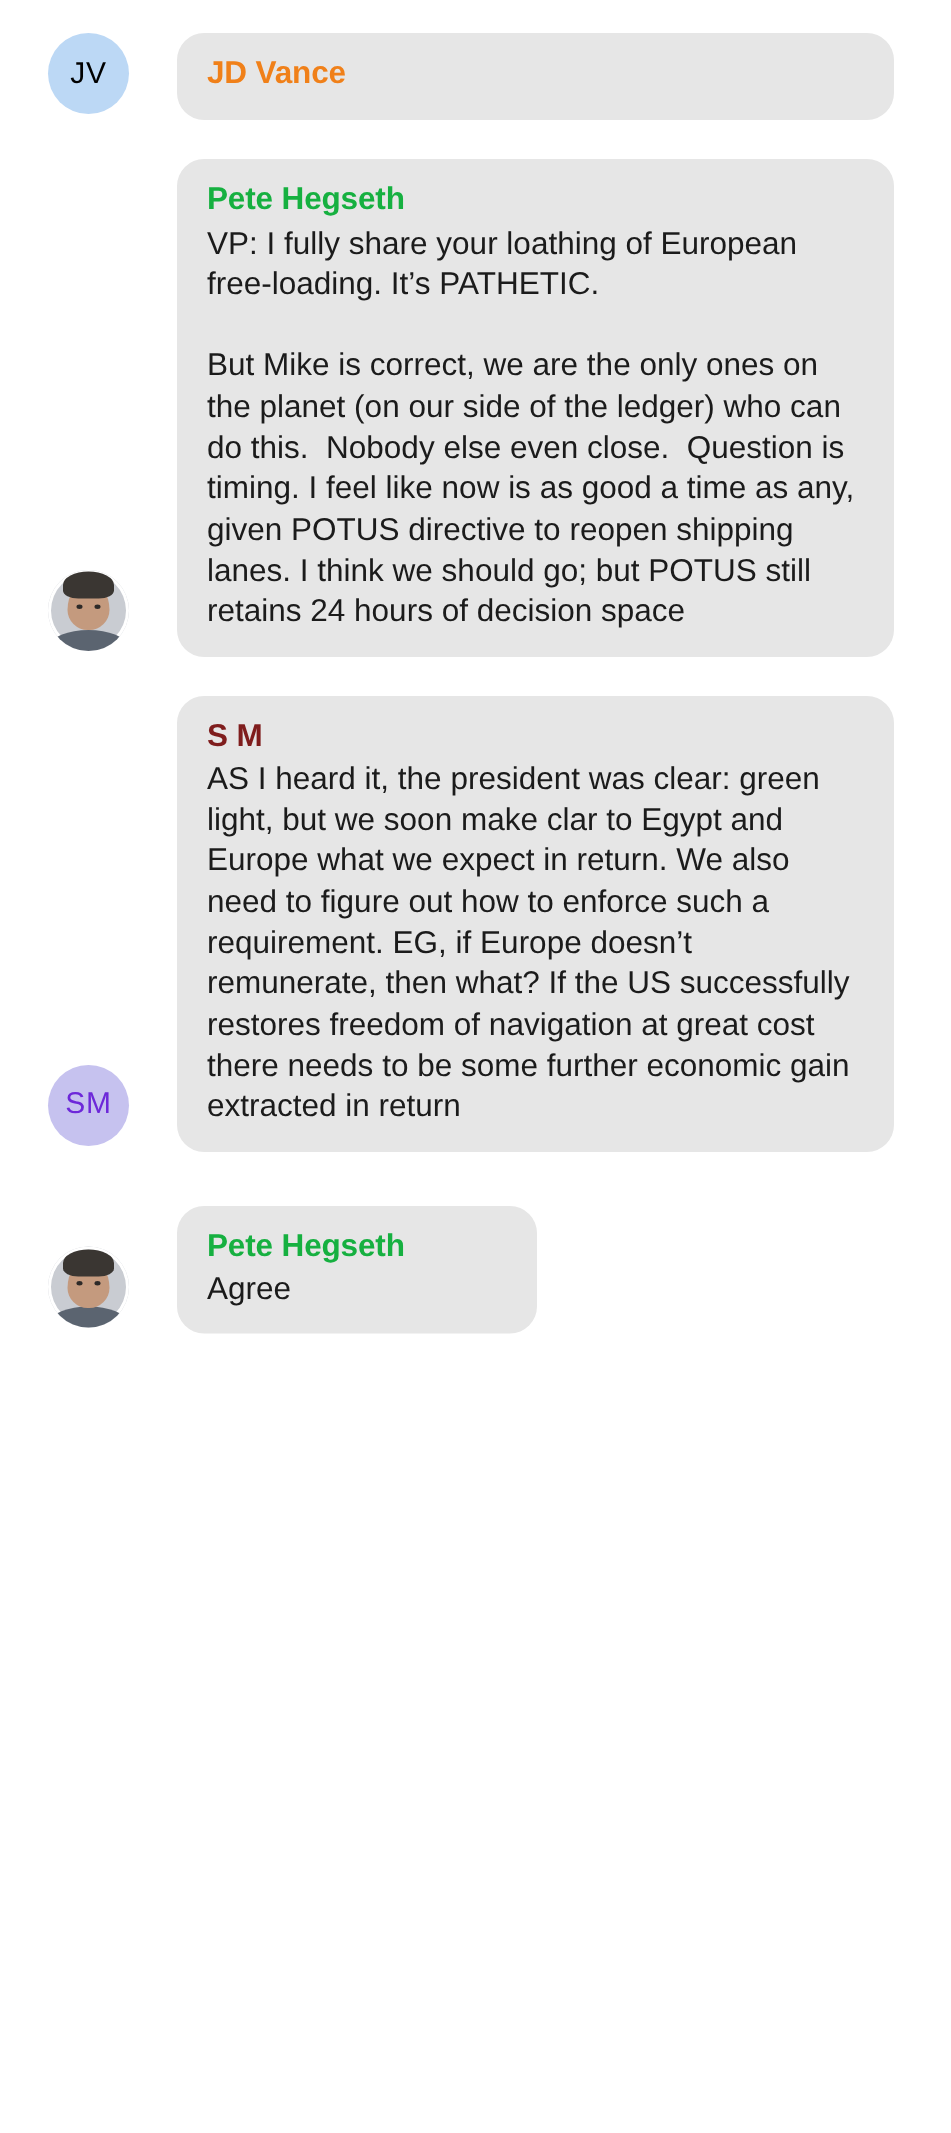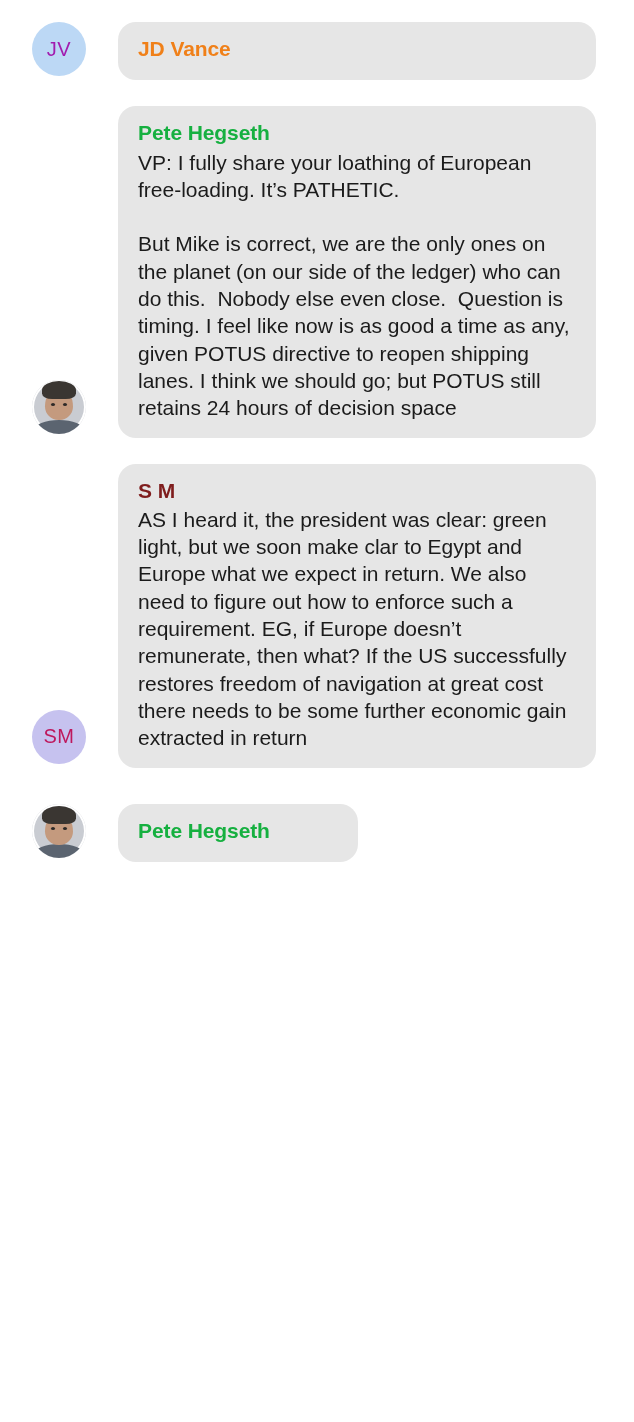--- a/index.html
+++ b/index.html
@@ -48,25 +48,25 @@
     align-items: center;
     justify-content: center;
     font-size: 20px;
     letter-spacing: 0.5px;
     font-weight: 400;
     overflow: hidden;
     position: relative;
   }
   .avatar.initials-jv {
     background: #bcd8f5;
-    color: #a21caf;
+    color: #000000;
   }
   .avatar.initials-sm {
     background: #c6c2ef;
-    color: #be185d;
+    color: #6d28d9;
   }
   
   .avatar.photo {
     background: #c9ccd2;
     box-shadow: inset 0 0 0 2px #ffffff;
   }
   .avatar.photo .face {
     position: absolute;
     left: 50%;
     top: 46%;
@@ -194,17 +194,18 @@
         <span class="shoulders"></span>
         <span class="face"></span>
         <span class="hair"></span>
         <span class="eye left"></span>
         <span class="eye right"></span>
       </div>
     </div>
     <div class="bubbles">
       <div class="bubble" style="min-width:240px">
         <div class="sender" style="color:#16b040">Pete Hegseth</div>
+        <div class="msg">Agree</div>
       </div>
     </div>
   </div>
 
 </div>
 
 </body></html>

